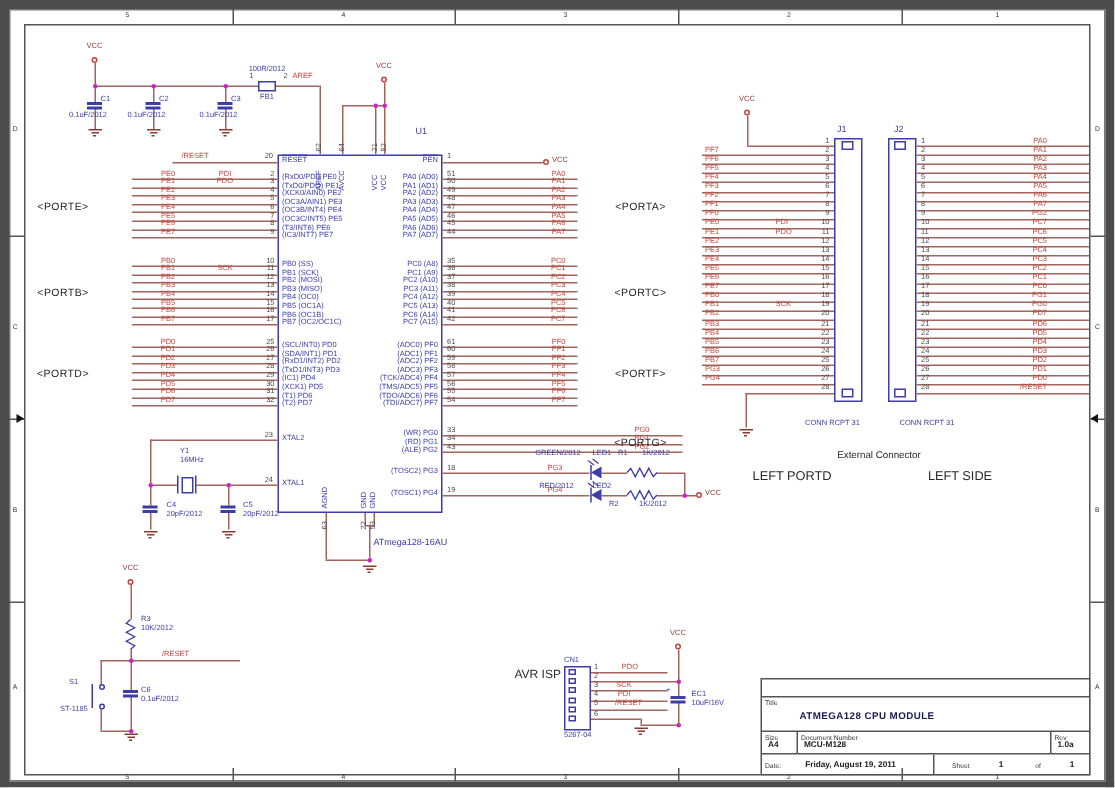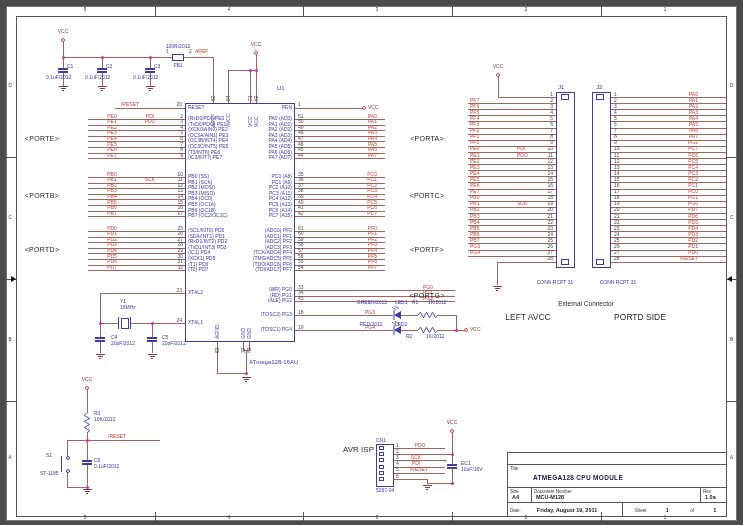--- a/index.html
+++ b/index.html
@@ -691,22 +691,22 @@
     <div class="tx k" style="position: absolute; left: 614px; top: 244px;">26</div>
     <div class="tx r rgt" style="position: absolute; left: 698px; top: 244px;">PD1</div>
     <div class="wh" style="position: absolute; left: 611px; top: 255.6px; width: 115px;"></div>
     <div class="tx k" style="position: absolute; left: 614px; top: 250.1px;">27</div>
     <div class="tx r rgt" style="position: absolute; left: 698px; top: 250.1px;">PD0</div>
     <div class="wh" style="position: absolute; left: 611px; top: 261.7px; width: 115px;"></div>
     <div class="tx k" style="position: absolute; left: 614px; top: 256.2px;">28</div>
     <div class="tx r rgt" style="position: absolute; left: 698px; top: 256.2px;">/RESET</div>
     <div class="tx b ctr" style="position: absolute; left: 618px; top: 280px;">CONN RCPT 31</div>
     <div class="tx g2 ctr" style="position: absolute; left: 586px; top: 301px; font-size: 6.5px;">External Connector</div>
-    <div class="tx g2 ctr" style="position: absolute; left: 528px; top: 313px; font-size: 8.5px;">LEFT AVCC</div>
-    <div class="tx g2 ctr" style="position: absolute; left: 640px; top: 313px; font-size: 8.5px;">PORTD SIDE</div>
+    <div class="tx g2 ctr" style="position: absolute; left: 528px; top: 313px; font-size: 8.5px;">LEFT PORTD</div>
+    <div class="tx g2 ctr" style="position: absolute; left: 640px; top: 313px; font-size: 8.5px;">LEFT SIDE</div>
     <div class="vcirc" style="position: absolute; left: 85px; top: 386px;"></div>
     <div class="tx w ctr" style="position: absolute; left: 87px; top: 377px;">VCC</div>
     <div class="wv" style="position: absolute; left: 87px; top: 390px; height: 23px;"></div>
     <div class="sym" style="position: absolute; left: 83px; top: 413px; width: 8px; height: 20px;">
       <svg width="8" height="20" viewBox="0 0 8 20">
         <polyline points="4,0 1.2,2.5 6.8,5.5 1.2,8.5 6.8,11.5 1.2,14.5 6.8,17.5 4,20" fill="none" stroke="#3c3caa" stroke-width="0.9"></polyline>
       </svg>
     </div>
     <div class="tx b" style="position: absolute; left: 94px; top: 411px;">R3</div>
     <div class="tx b" style="position: absolute; left: 94px; top: 417px;">10K/2012</div>

